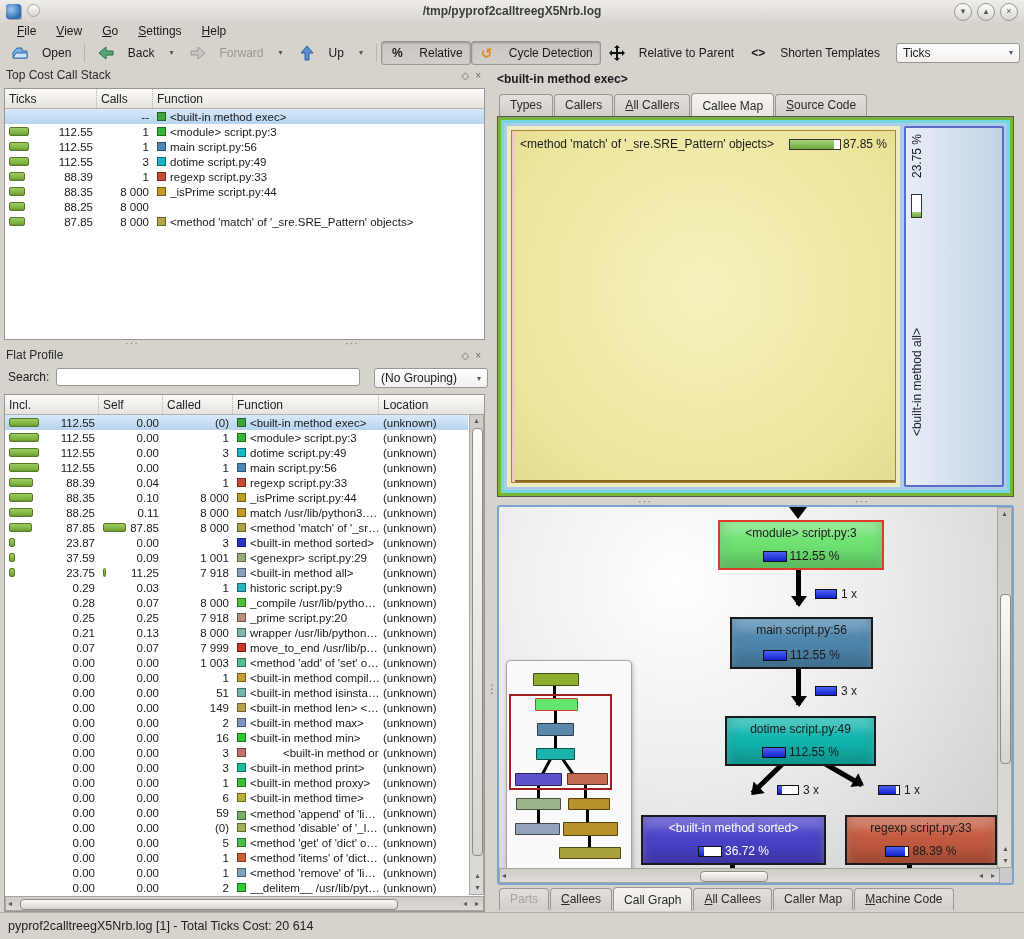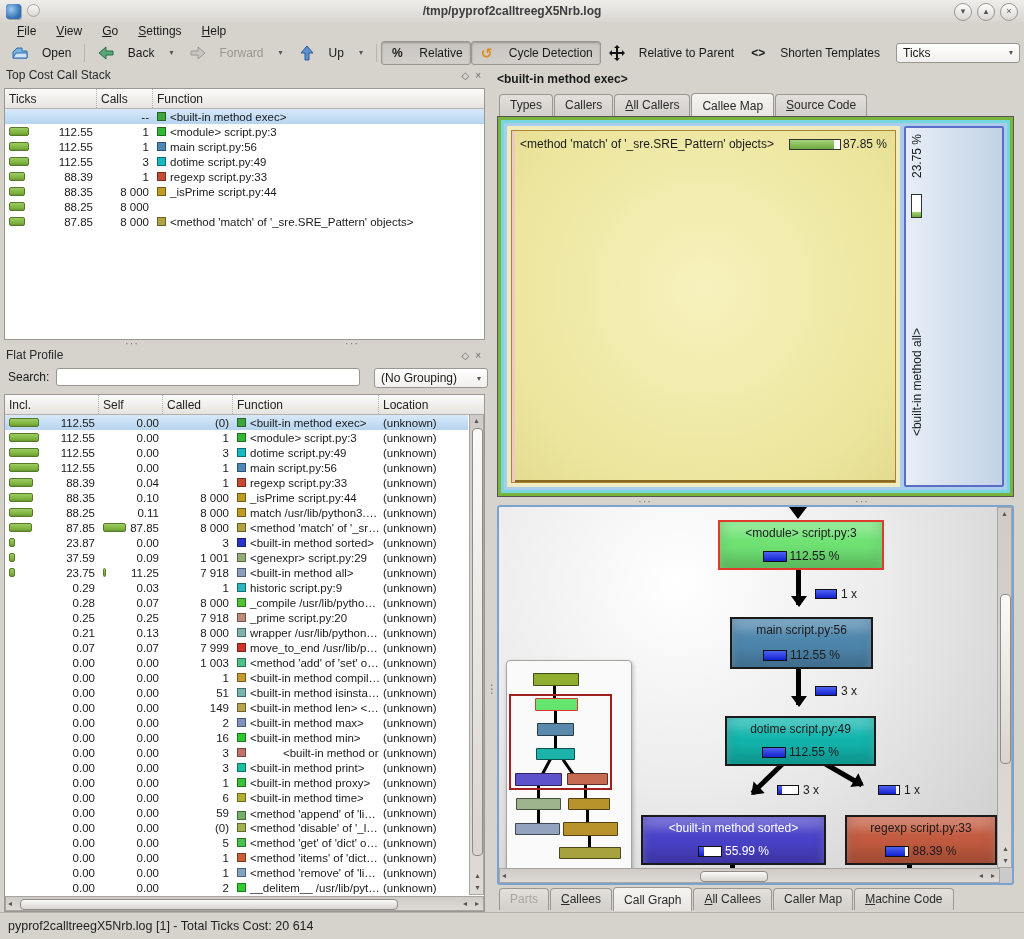--- a/index.html
+++ b/index.html
@@ -1130,21 +1130,21 @@
         </span>
         <span>112.55 %</span>
       </span>
   </div>
   <div class="gnode white-t" style="left: 142px; top: 308px; width: 185px; height: 50px; background: rgb(74, 66, 201); border-color: rgb(26, 26, 26);">
     <span class="nlabel">&lt;built-in method sorted&gt;</span>
     <span class="npct">
         <span class="nbar">
           <i style="width: 24%;"></i>
         </span>
-        <span>55.99 %</span>
+        <span>36.72 %</span>
       </span>
   </div>
   <div class="gnode" style="left: 346px; top: 308px; width: 152px; height: 50px; background: rgb(195, 91, 64); border-color: rgb(26, 26, 26);">
     <span class="nlabel">regexp script.py:33</span>
     <span class="npct">
         <span class="nbar">
           <i style="width: 85%;"></i>
         </span>
         <span>88.39 %</span>
       </span>

